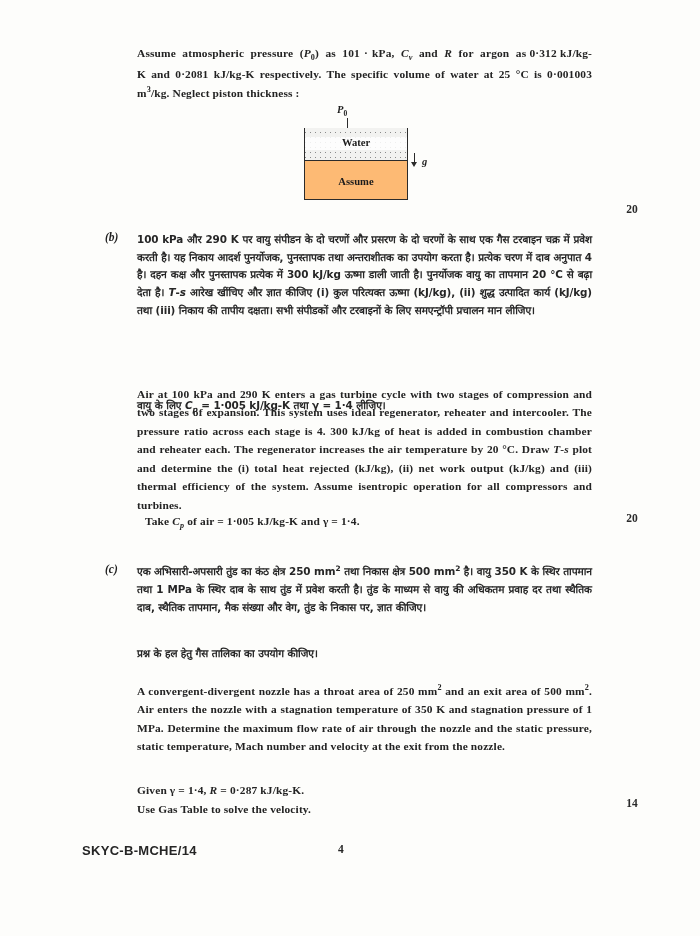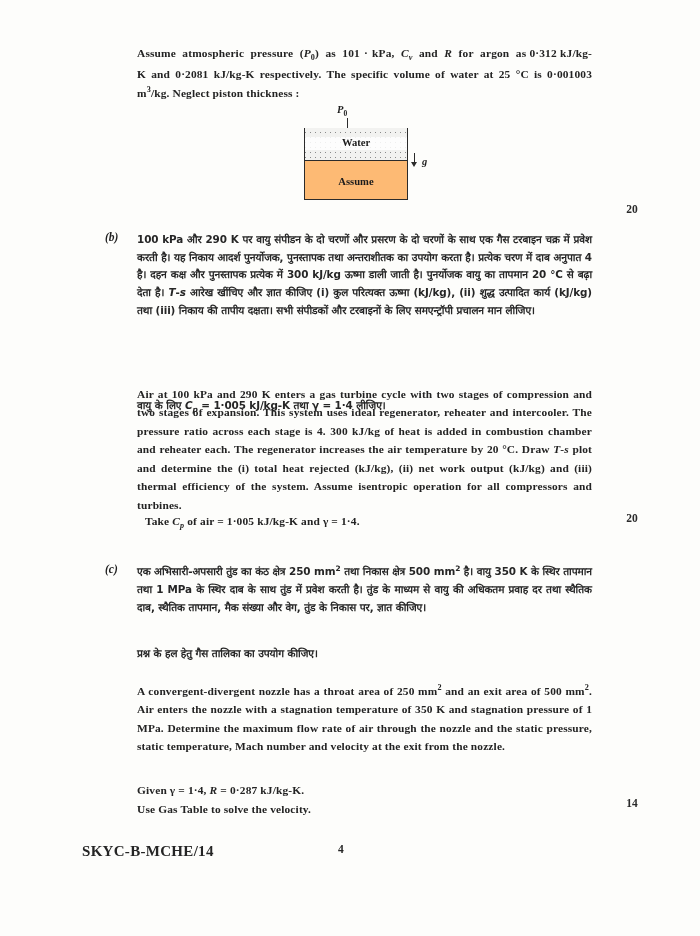--- a/index.html
+++ b/index.html
@@ -58,23 +58,23 @@
     font-weight: 600;
     font-size: 11.5px;
     color: #2a2a2a;
     text-align: center;
     width: 30px;
   }
   .footer-code {
     position: absolute;
     left: 82px;
     top: 843px;
-    font-family: Liberation Serif, serif;
+    font-family: Liberation Sans, sans-serif;
     font-weight: 700;
-    font-size: 15px;
+    font-size: 13px;
     letter-spacing: 0.3px;
     color: #252525;
   }
   .footer-page {
     position: absolute;
     left: 338px;
     top: 843px;
     font-family: "Liberation Serif", "DejaVu Serif", serif;
     font-weight: 600;
     font-size: 11.5px;

